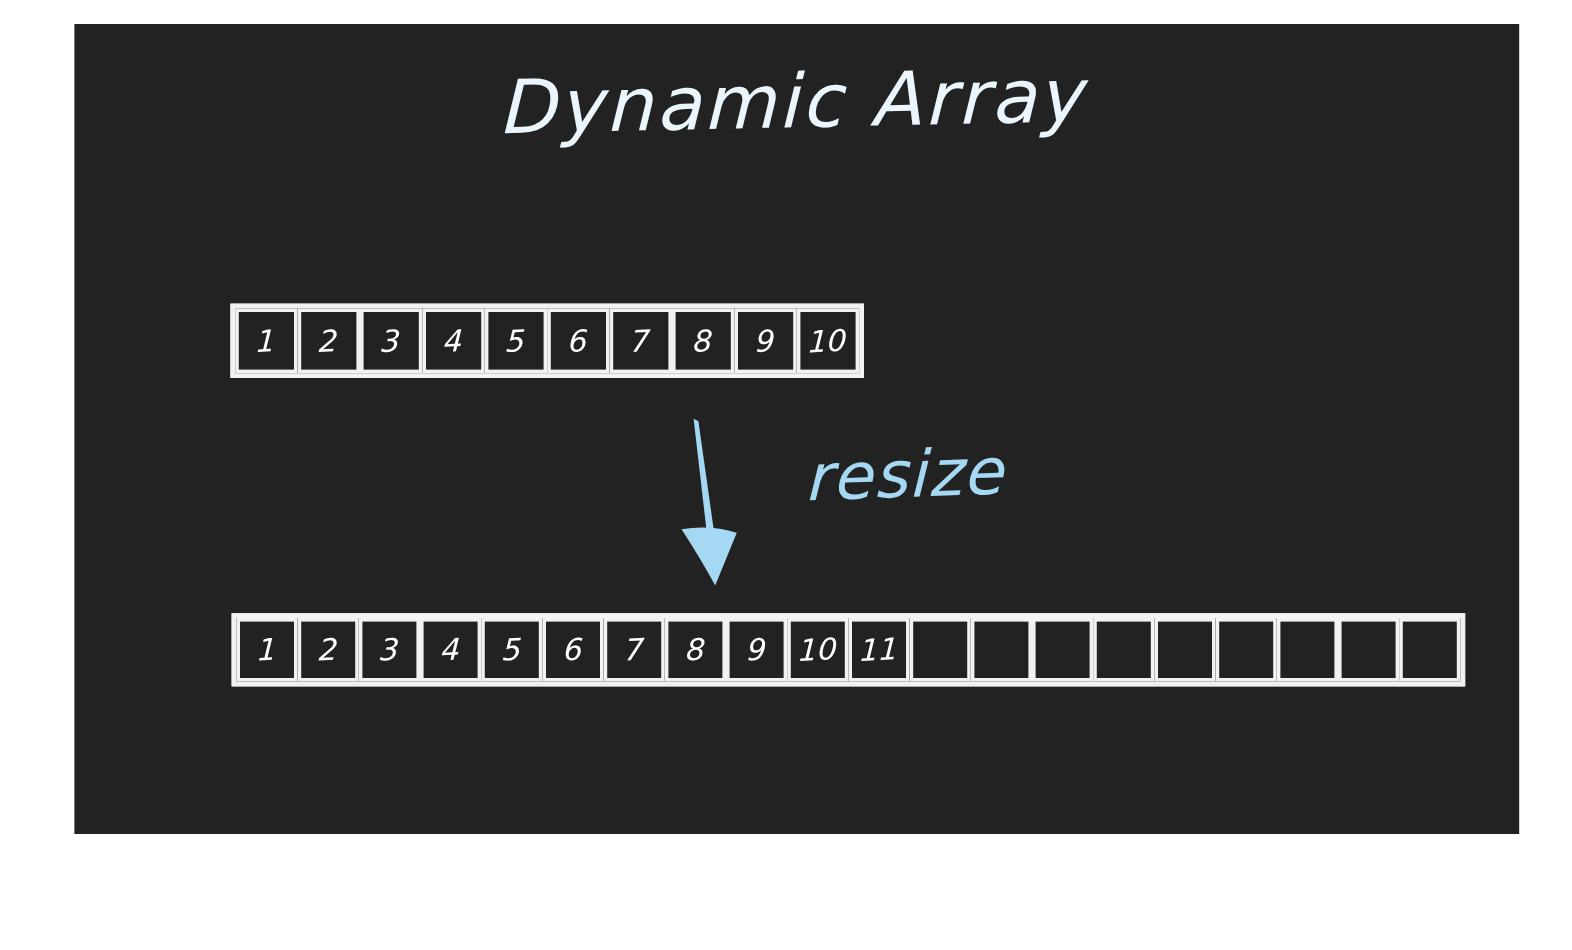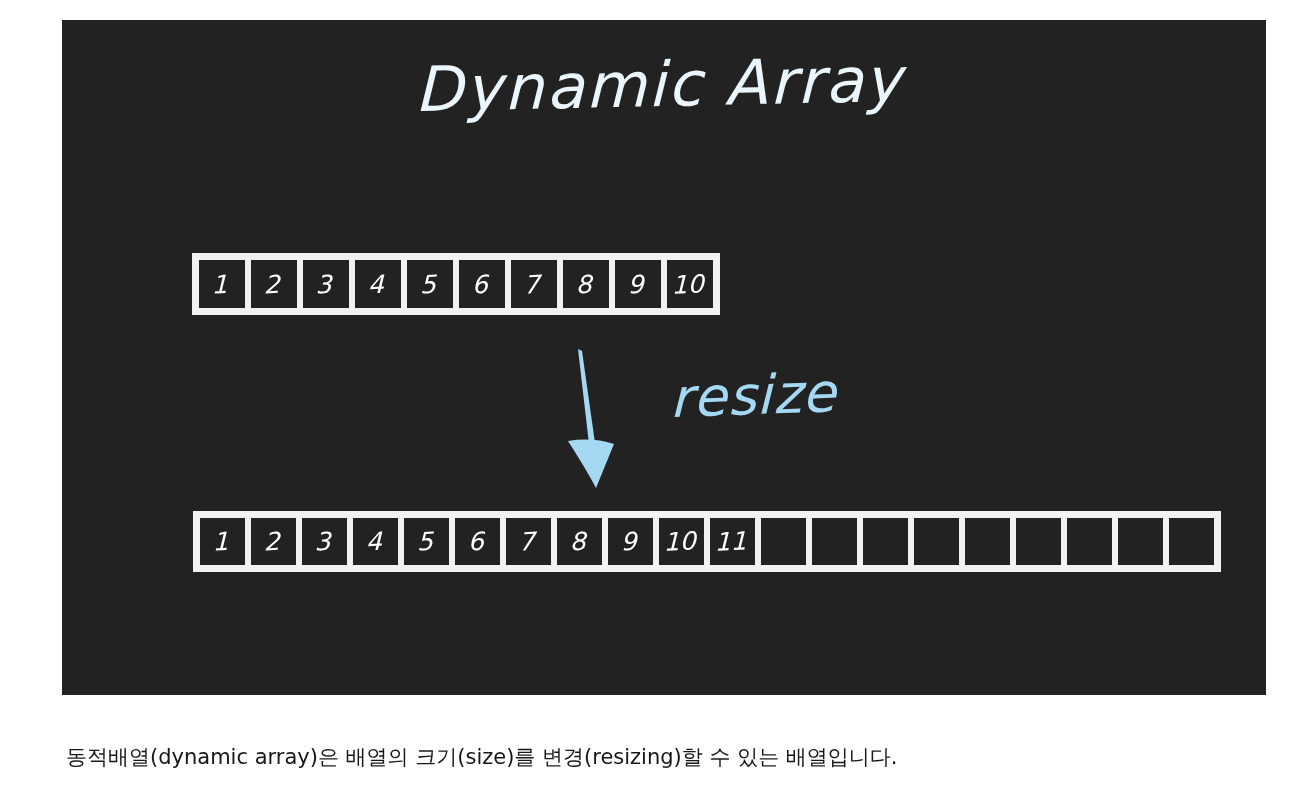--- a/index.html
+++ b/index.html
@@ -241,15 +241,14 @@
         <div class="cell">
           <span></span>
         </div>
         <div class="cell">
           <span></span>
         </div>
       </div>
 
   </div>
 
-  <div class="caption">동적배열(dynamic array)은 배열의 크기(size)를 변경(resizing)할 수 있는 배열입니다.</div>
 
 </div>
 
 </body></html>

